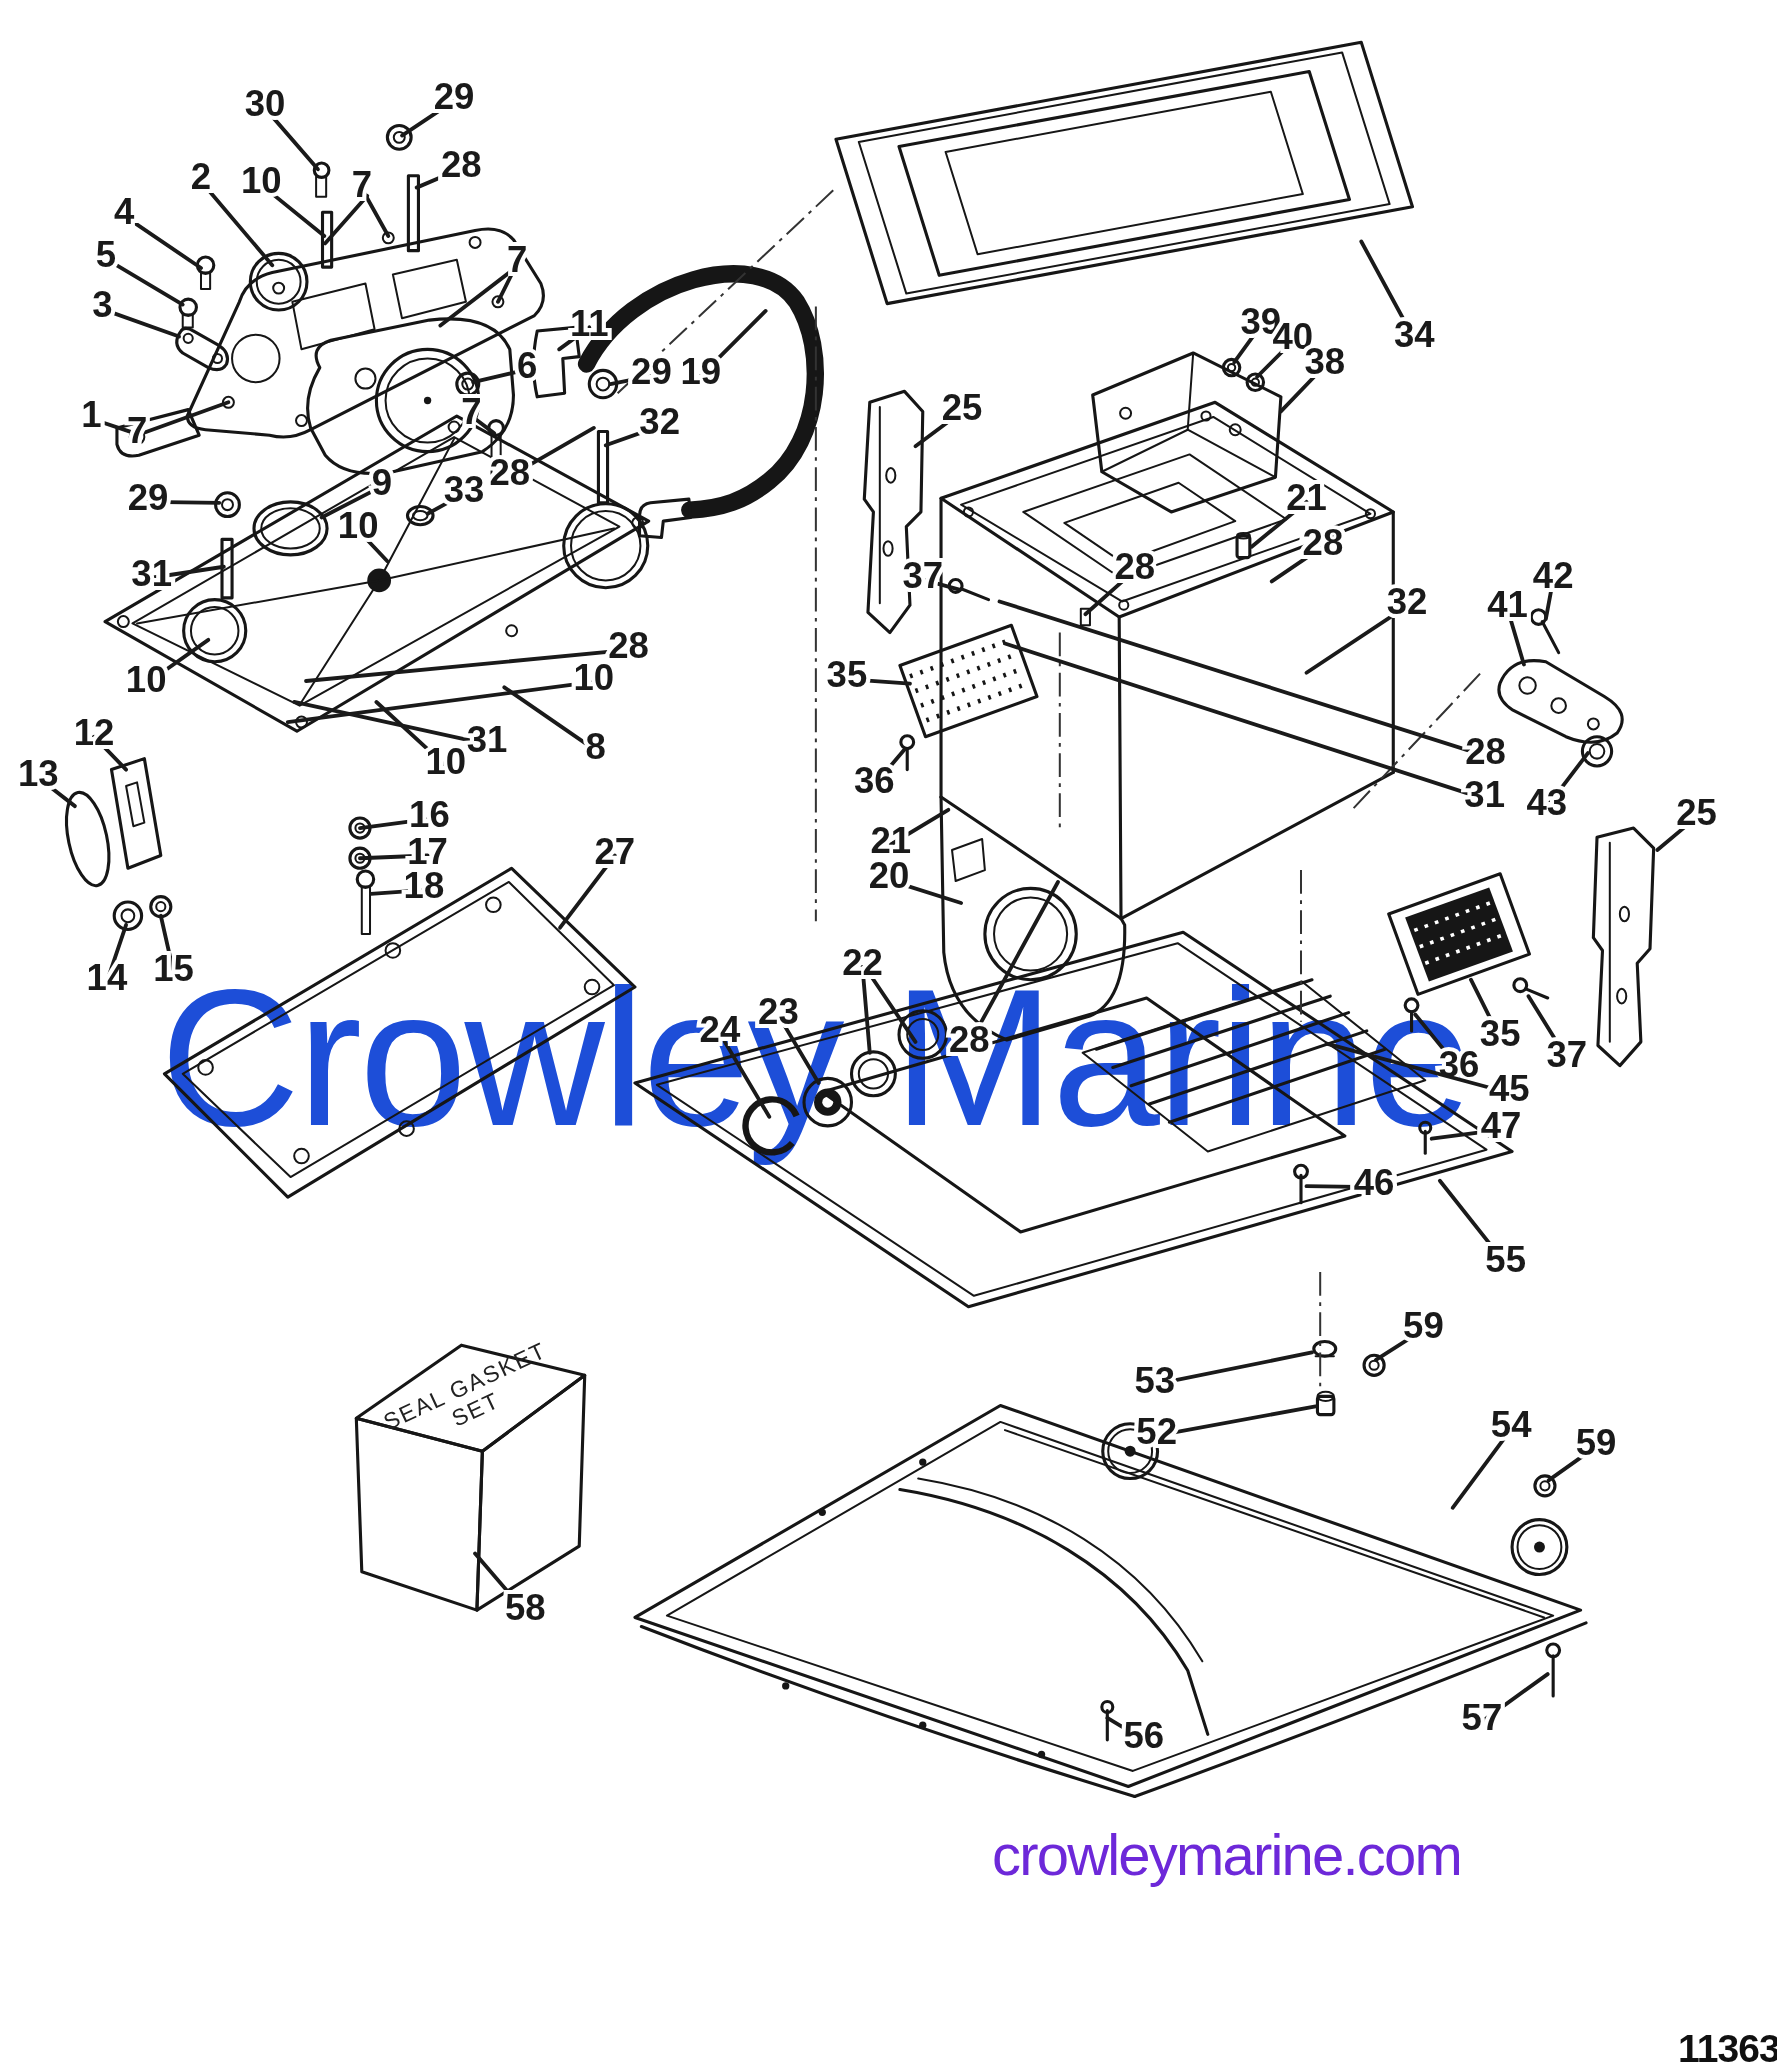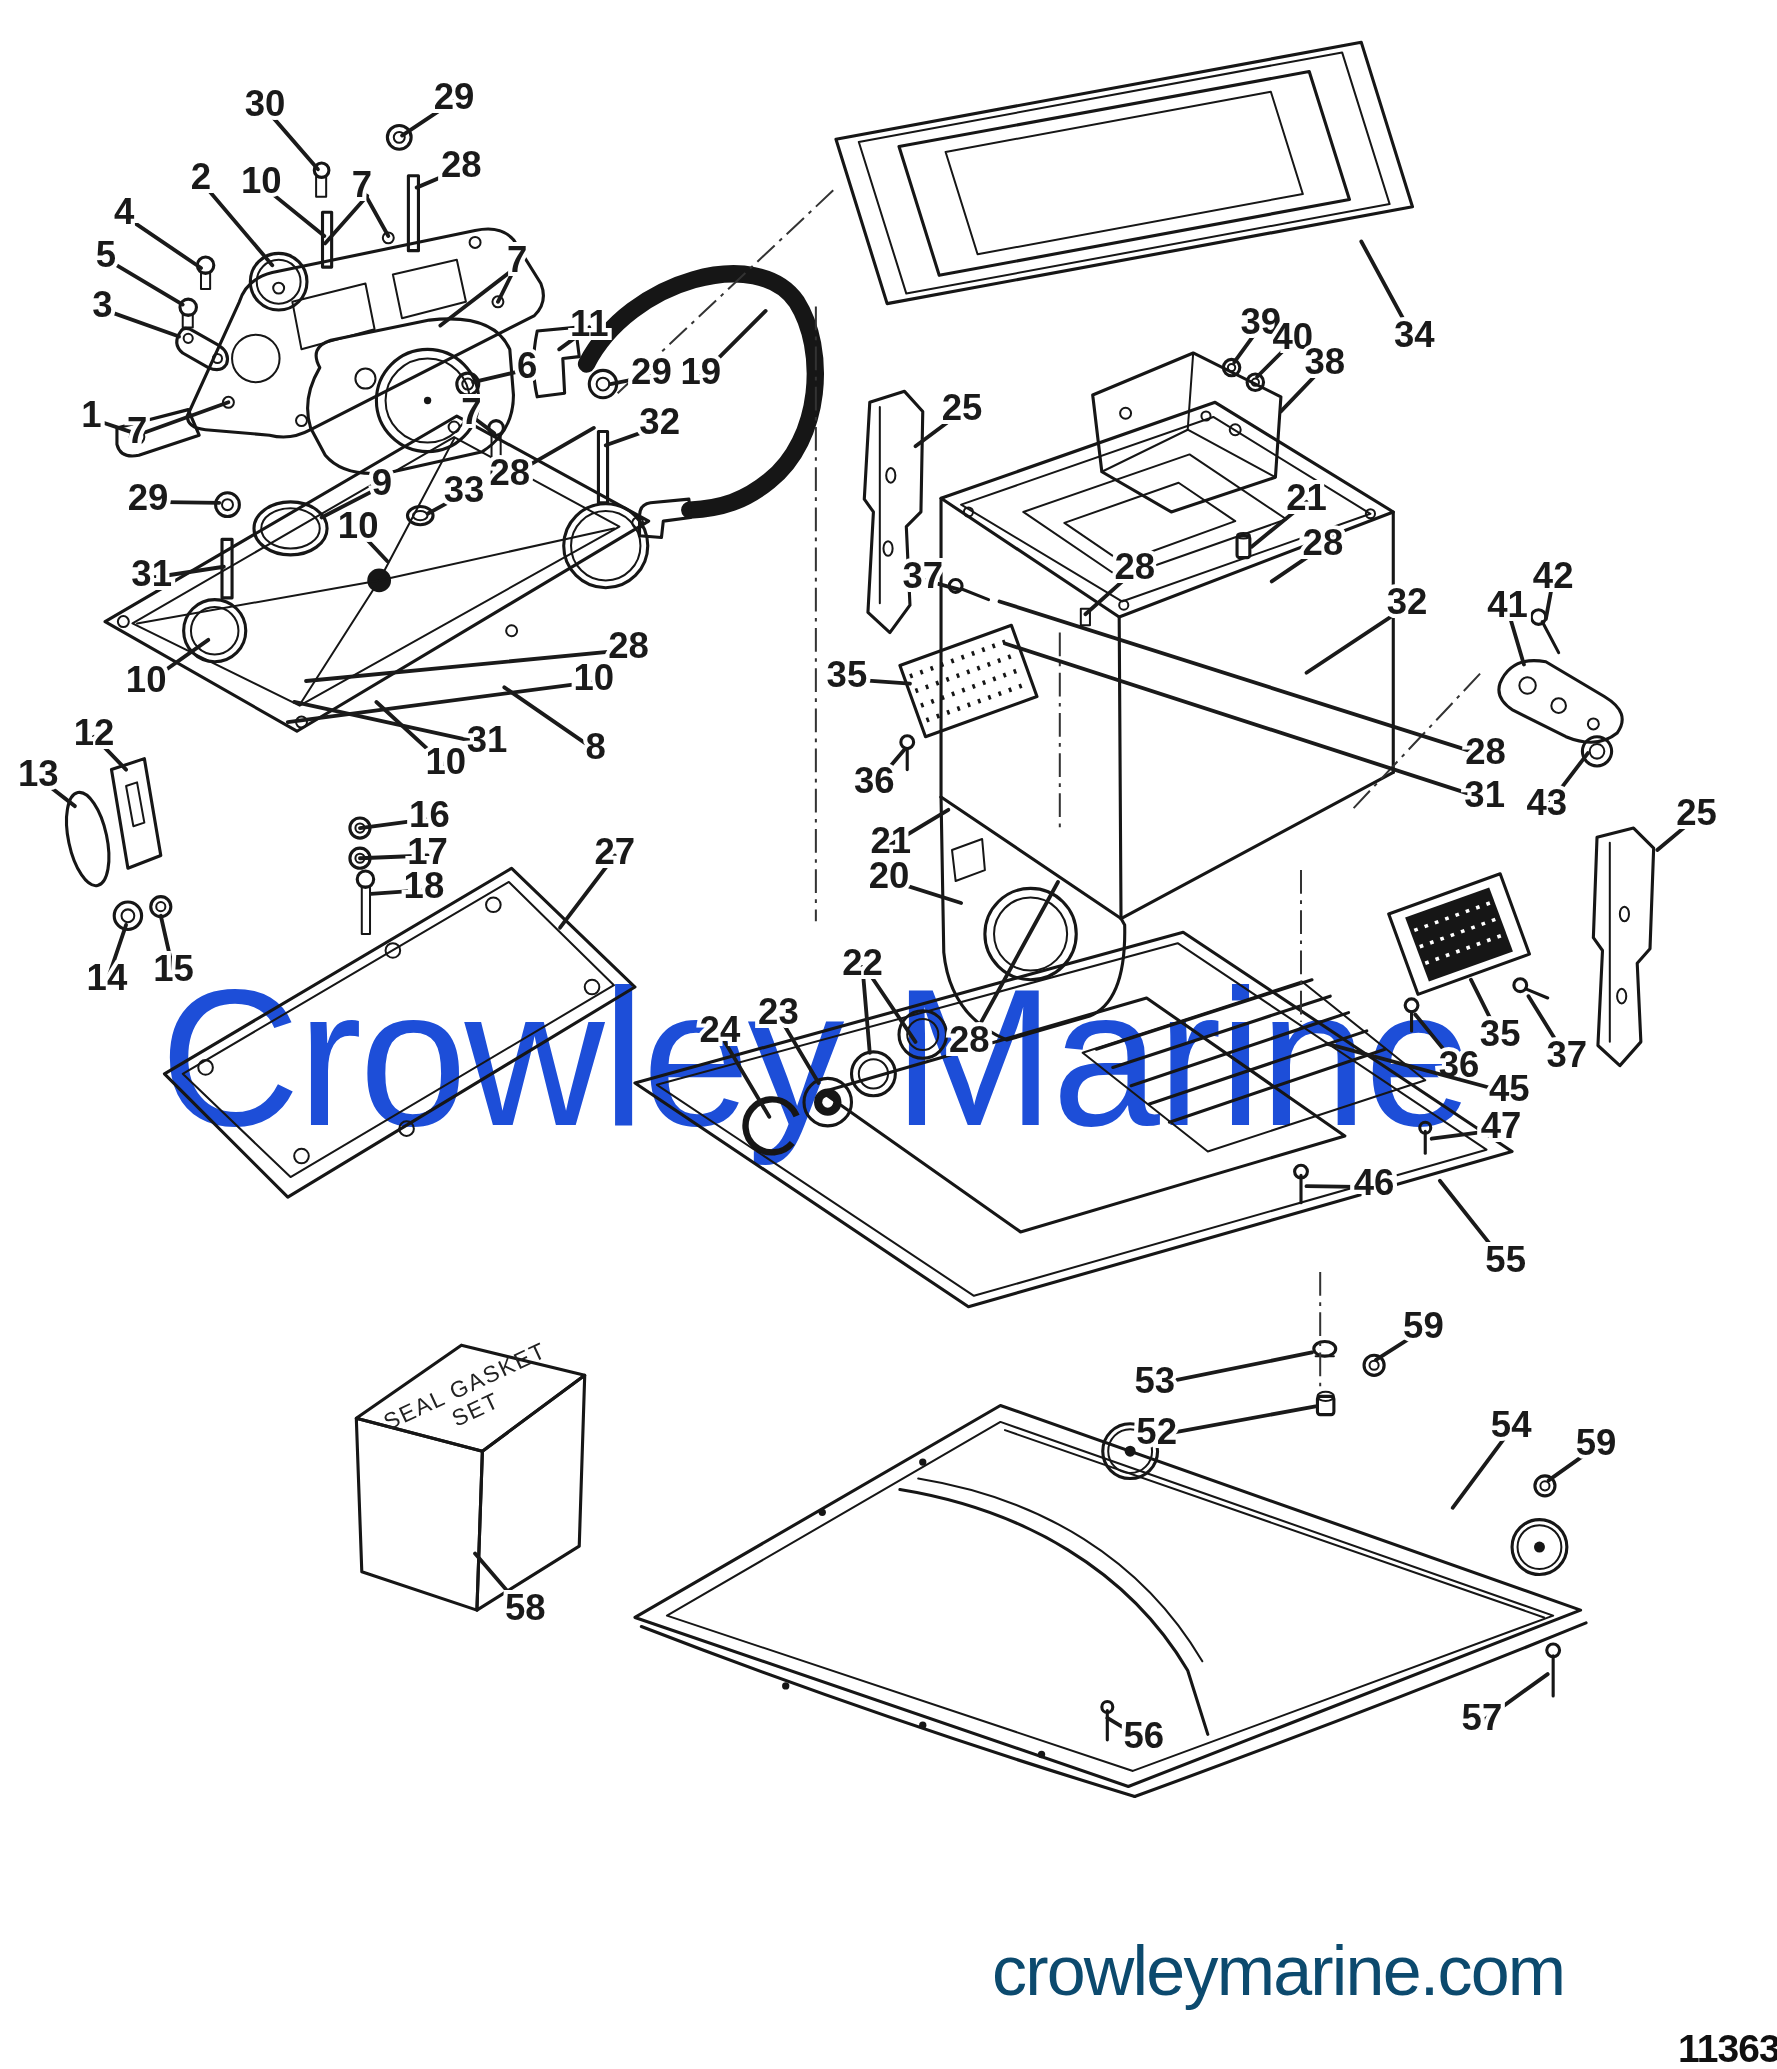--- a/index.html
+++ b/index.html
@@ -1,22 +1,22 @@
 <!DOCTYPE html>
 <html style="font-size:14.6px"><head>
 <meta charset="utf-8">
 <style>
   html,body{margin:0;padding:0;background:#888;}
   .page{position:relative;width:1777px;height:2070px;background:#ffffff;overflow:hidden;
         font-family:"Liberation Sans",sans-serif;}
   .page svg{position:absolute;left:0;top:0;}
   .watermark{position:absolute;left:160px;top:961px;font-size:194px;line-height:1;
              letter-spacing:-2.7px;color:#1d4ed8;white-space:nowrap;z-index:1;}
-  .site{position:absolute;left:992px;top:1936px;font-size:70px;line-height:1;
-        letter-spacing:-1.8px;color:#0c4a6e;white-space:nowrap;z-index:3;}
+  .site{position:absolute;left:992px;top:1826px;font-size:58px;line-height:1;
+        letter-spacing:-1.8px;color:#6d28d9;white-space:nowrap;z-index:3;}
   .dnum{position:absolute;left:1678px;top:2027px;font-size:39px;font-weight:bold;
         letter-spacing:-0.9px;color:#101010;z-index:3;}
   svg .p{fill:none;stroke:#161616;stroke-width:3.4;stroke-linejoin:round;stroke-linecap:round;}
   svg .t{fill:none;stroke:#161616;stroke-width:2.2;stroke-linejoin:round;stroke-linecap:round;}
   svg .ink{fill:#161616;stroke:none;}
   svg .hose{fill:none;stroke:#161616;stroke-width:19;stroke-linecap:round;}
   svg .perf{fill:none;stroke:#161616;stroke-width:5;stroke-dasharray:3 9;}
   svg .wperf{fill:none;stroke:#ffffff;stroke-width:4;stroke-dasharray:4 8;}
   svg .leader{stroke:#1a1a1a;stroke-width:4.2;stroke-linecap:round;}
   svg .phantom{stroke:#333;stroke-width:2.2;stroke-dasharray:26 7 4 7;fill:none;}

